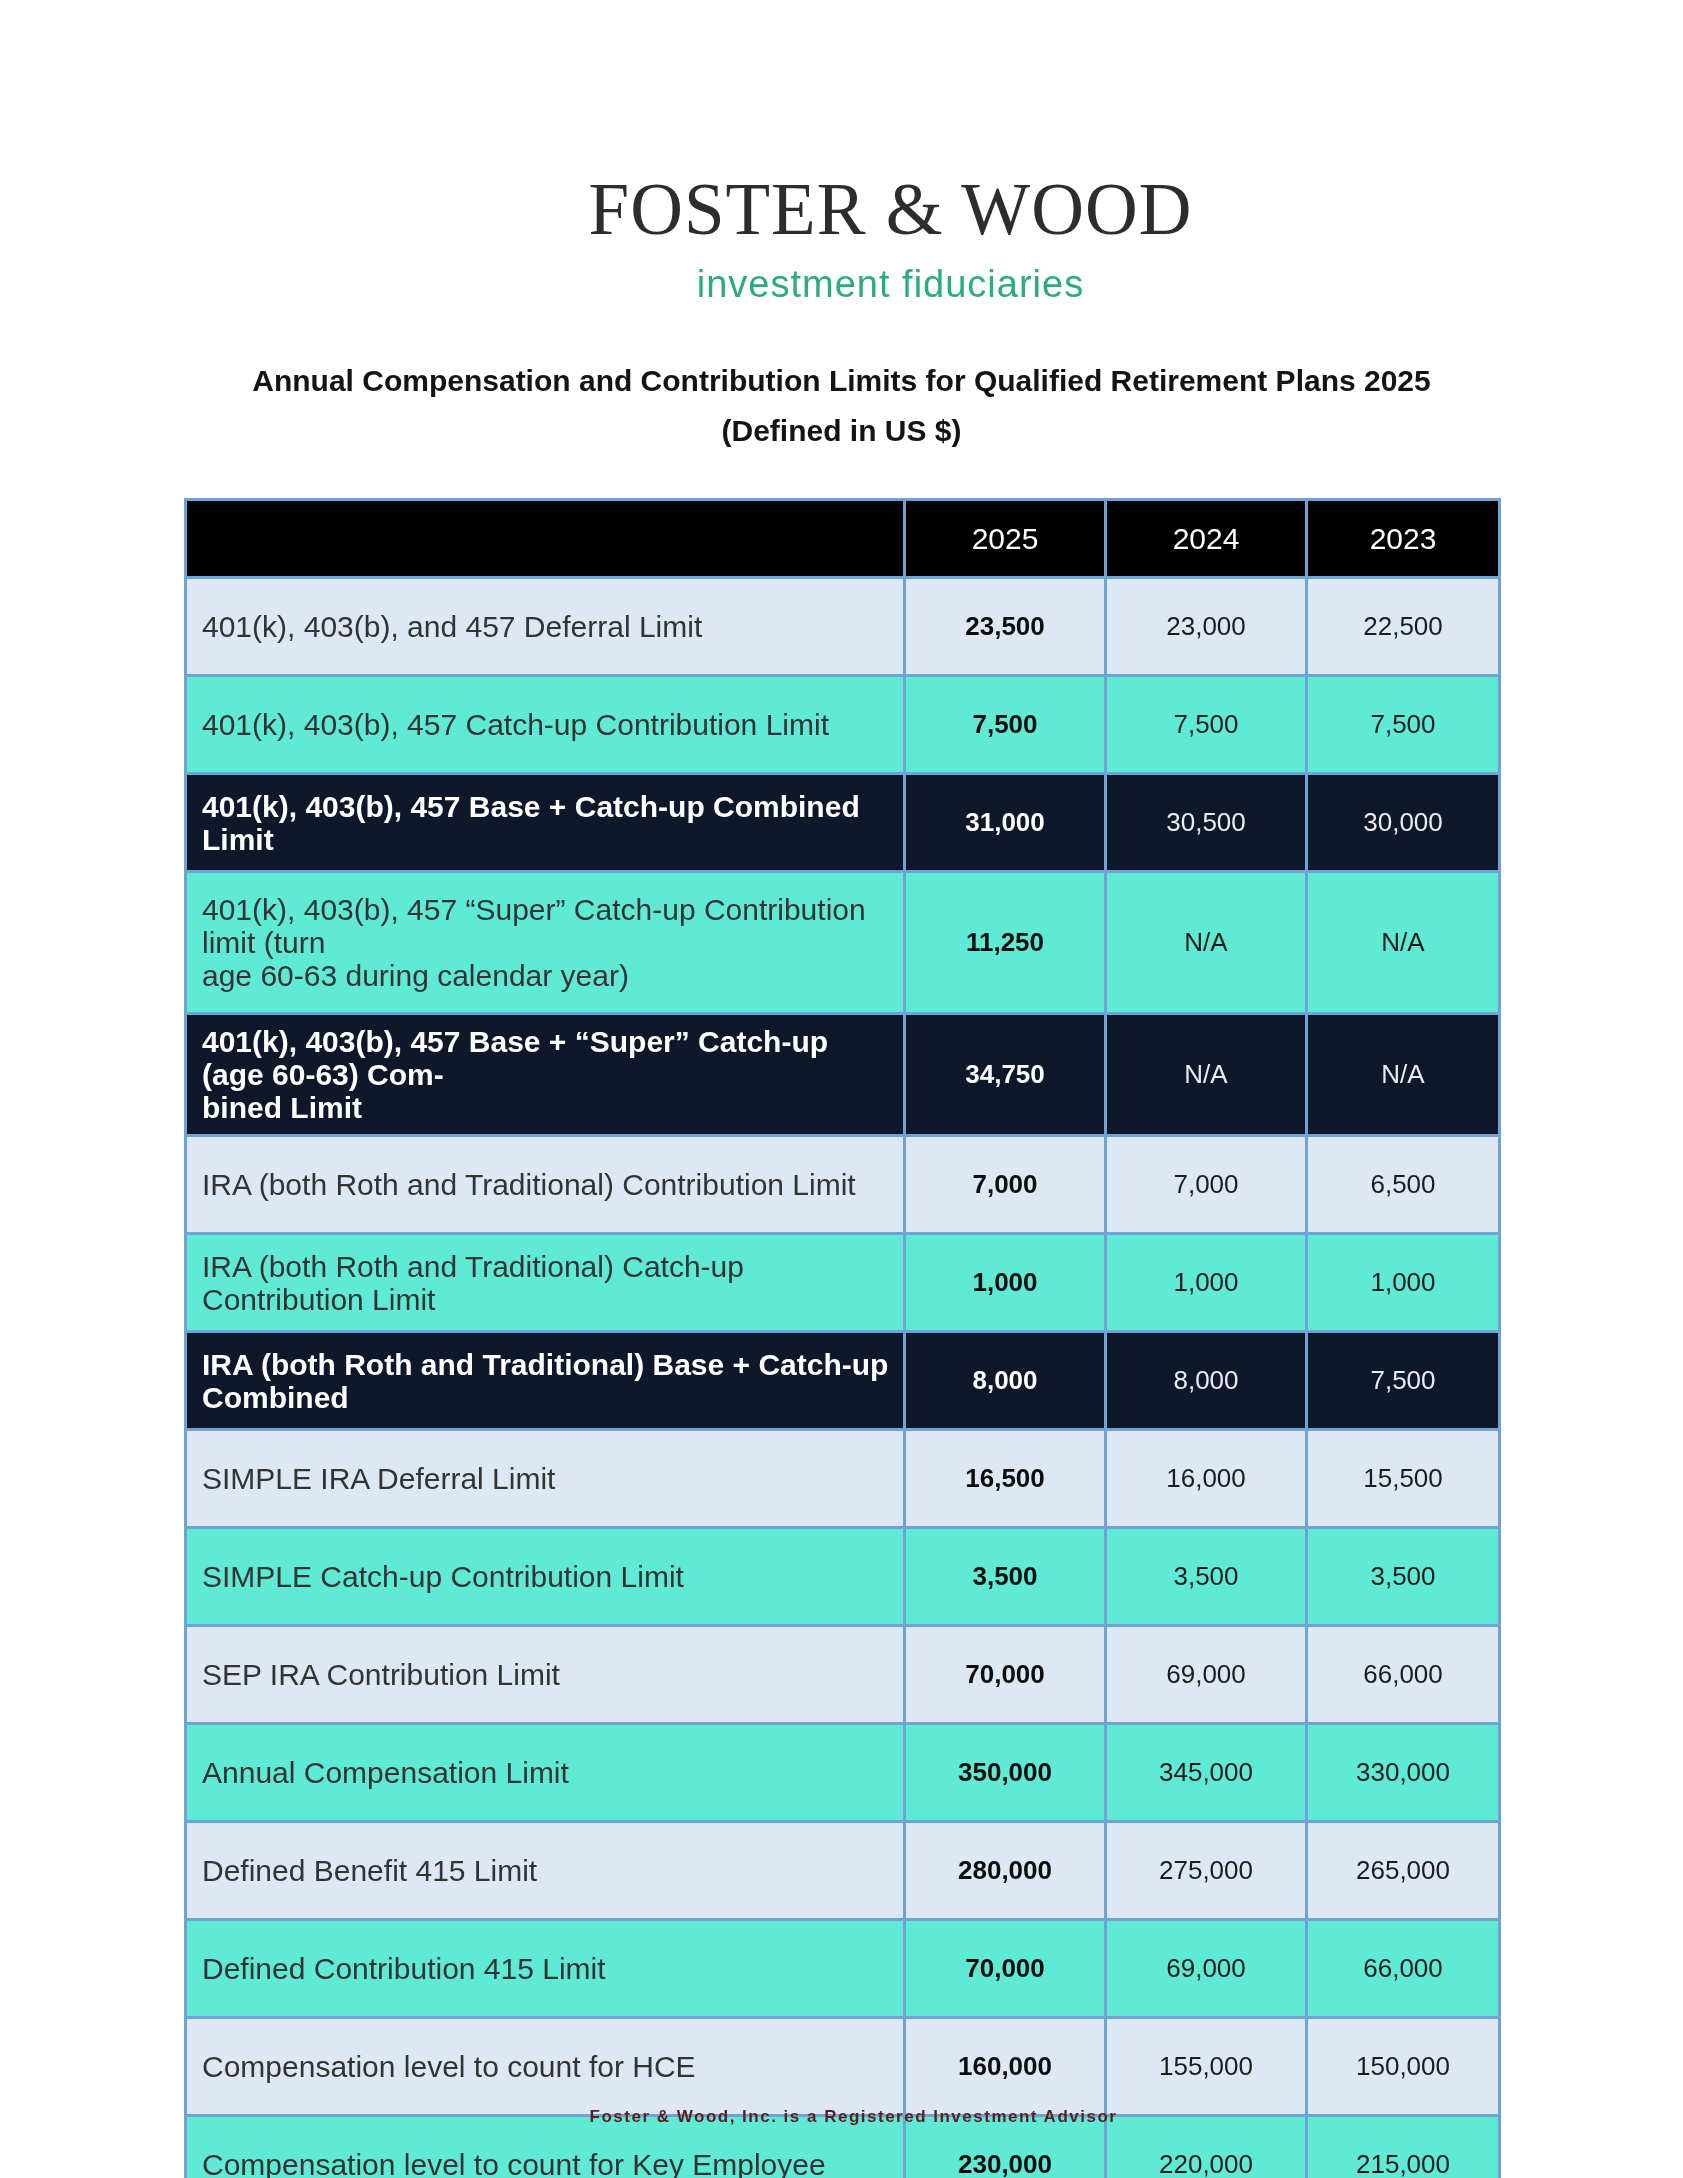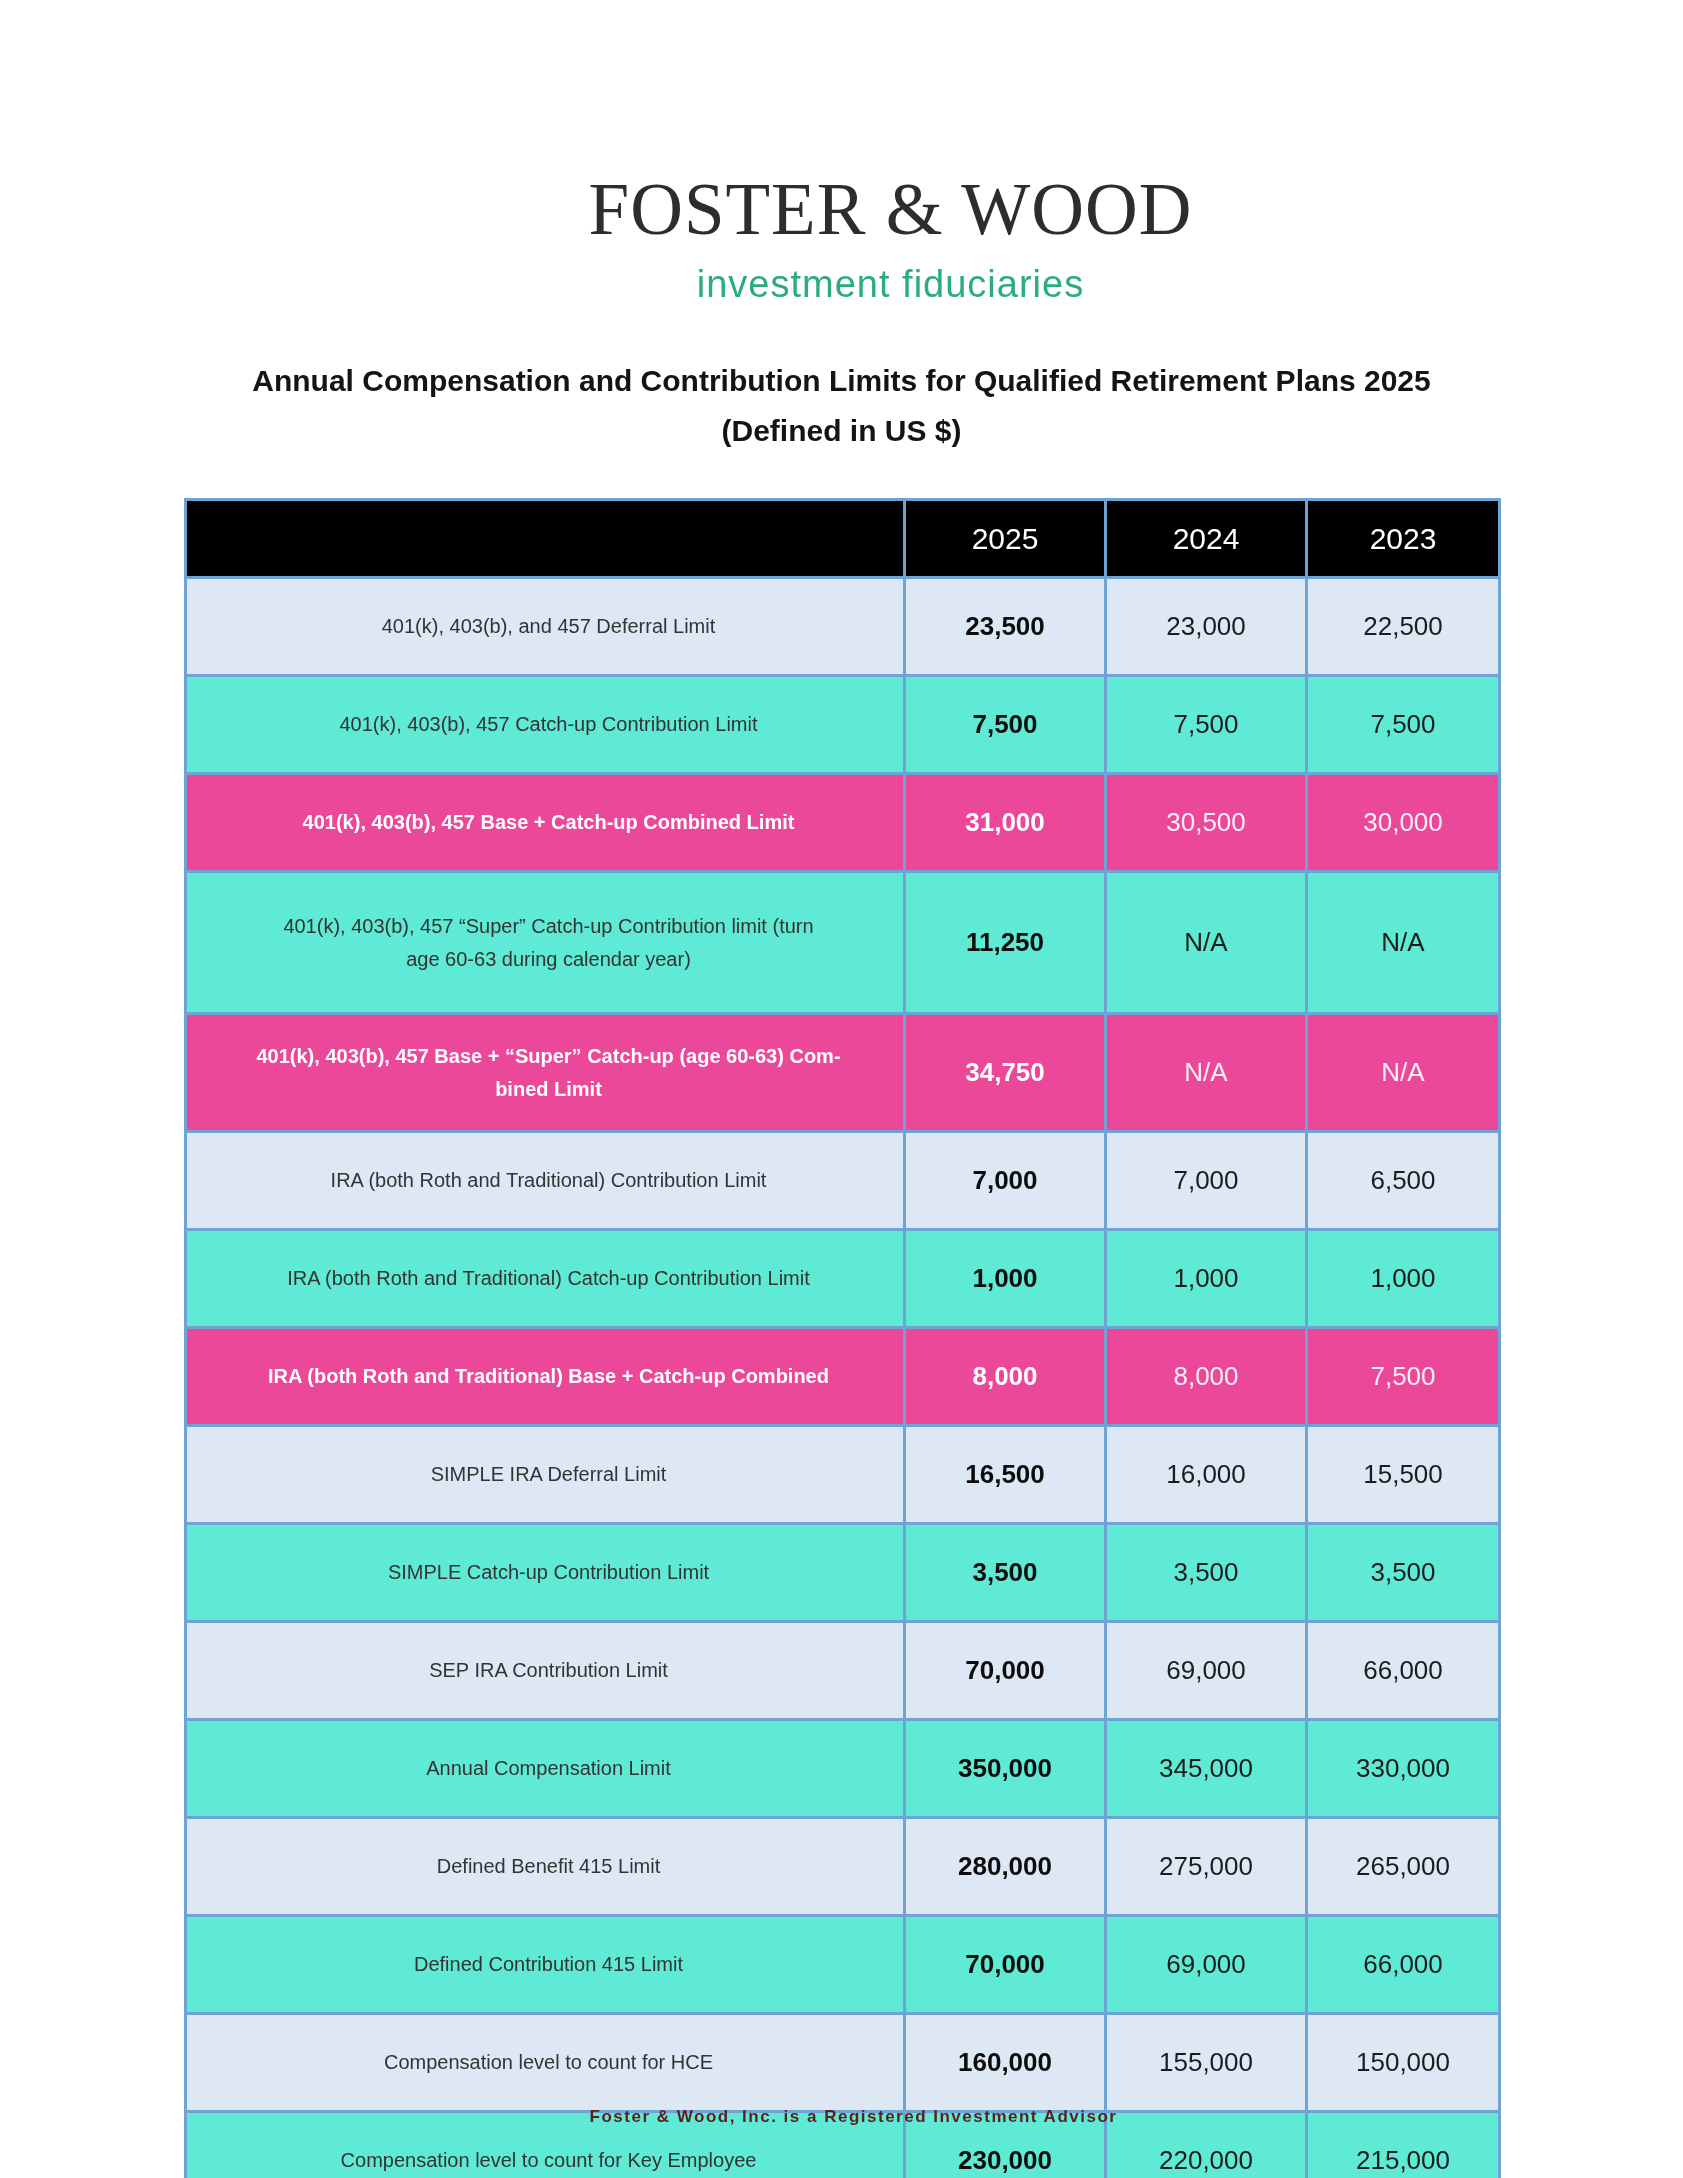--- a/index.html
+++ b/index.html
@@ -31,28 +31,28 @@
   }
   table.limits th, table.limits td { border:3px solid #6fa3d3; vertical-align:middle; }
   thead th {
     background:#000000; color:#ffffff; font-size:30px; font-weight:400;
     height:73px; border-bottom-color:#ffffff; text-align:center;
   }
   tbody td { height:75px; }
   tbody tr:nth-child(4) td { height:119px; }
   tbody tr:nth-child(5) td { height:95px; }
   td.label {
-    text-align:center; padding:10px 8px 10px 15px; font-size:20px; line-height:33px;
+    text-align:left; padding:10px 8px 10px 15px; font-size:30px; line-height:33px;
     color:#333333; white-space:pre-line;
   }
   td.val { text-align:center; font-size:26px; color:#1c1c1c; font-weight:400; }
   td.v1  { font-weight:700; color:#0d0d0d; }
   tr.row-light td { background:#dee8f5; }
   tr.row-white td { background:#5eead4; }
-  tr.row-teal  td { background:#ec4899; }
+  tr.row-teal  td { background:#0f172a; }
   tr.row-teal td.label { color:#ffffff; font-weight:700; }
   tr.row-teal td.val   { color:rgba(255,255,255,0.92); }
   tr.row-teal td.v1    { color:#ffffff; font-weight:700; }
 
   
   .footnote {
     position:absolute; top:2107px; left:12px; width:100%; text-align:center;
     font-size:17px; font-weight:bold; letter-spacing:1.5px; color:#5e1e1e;
   }
 </style>

